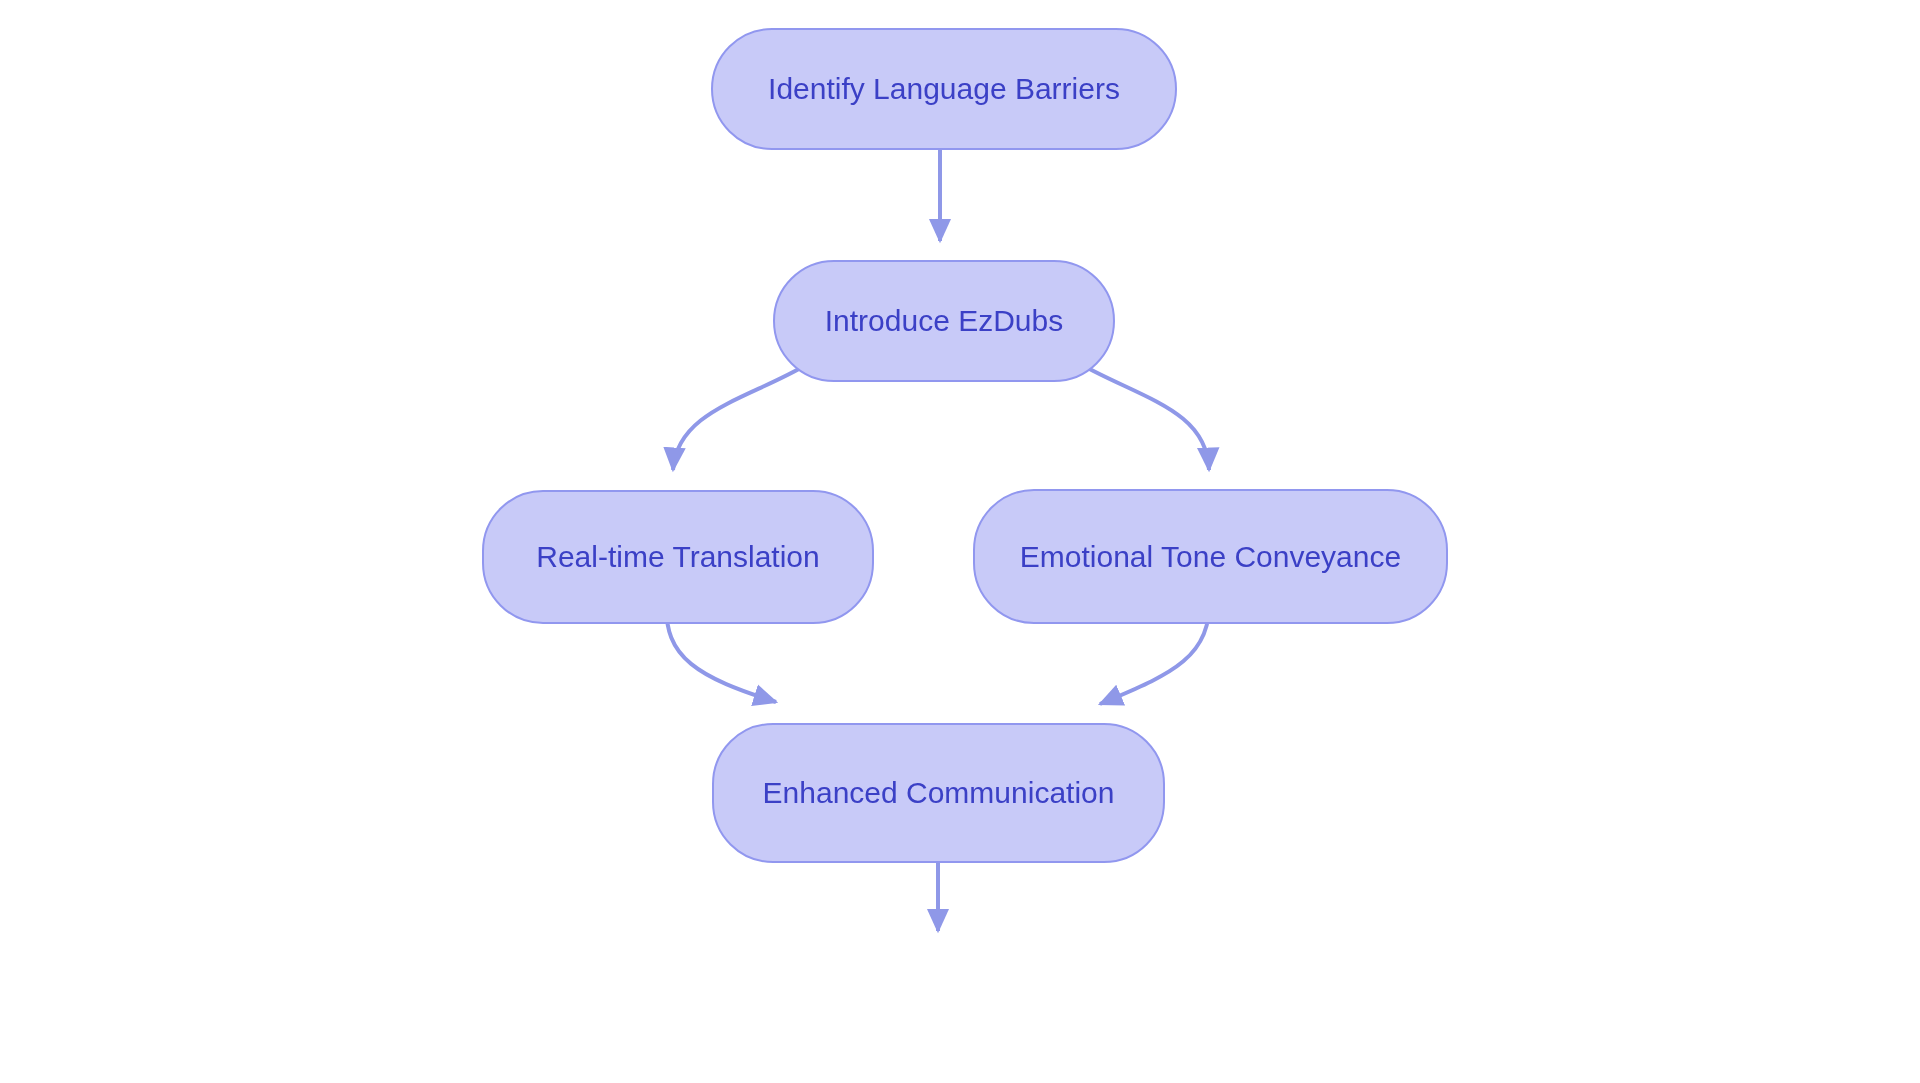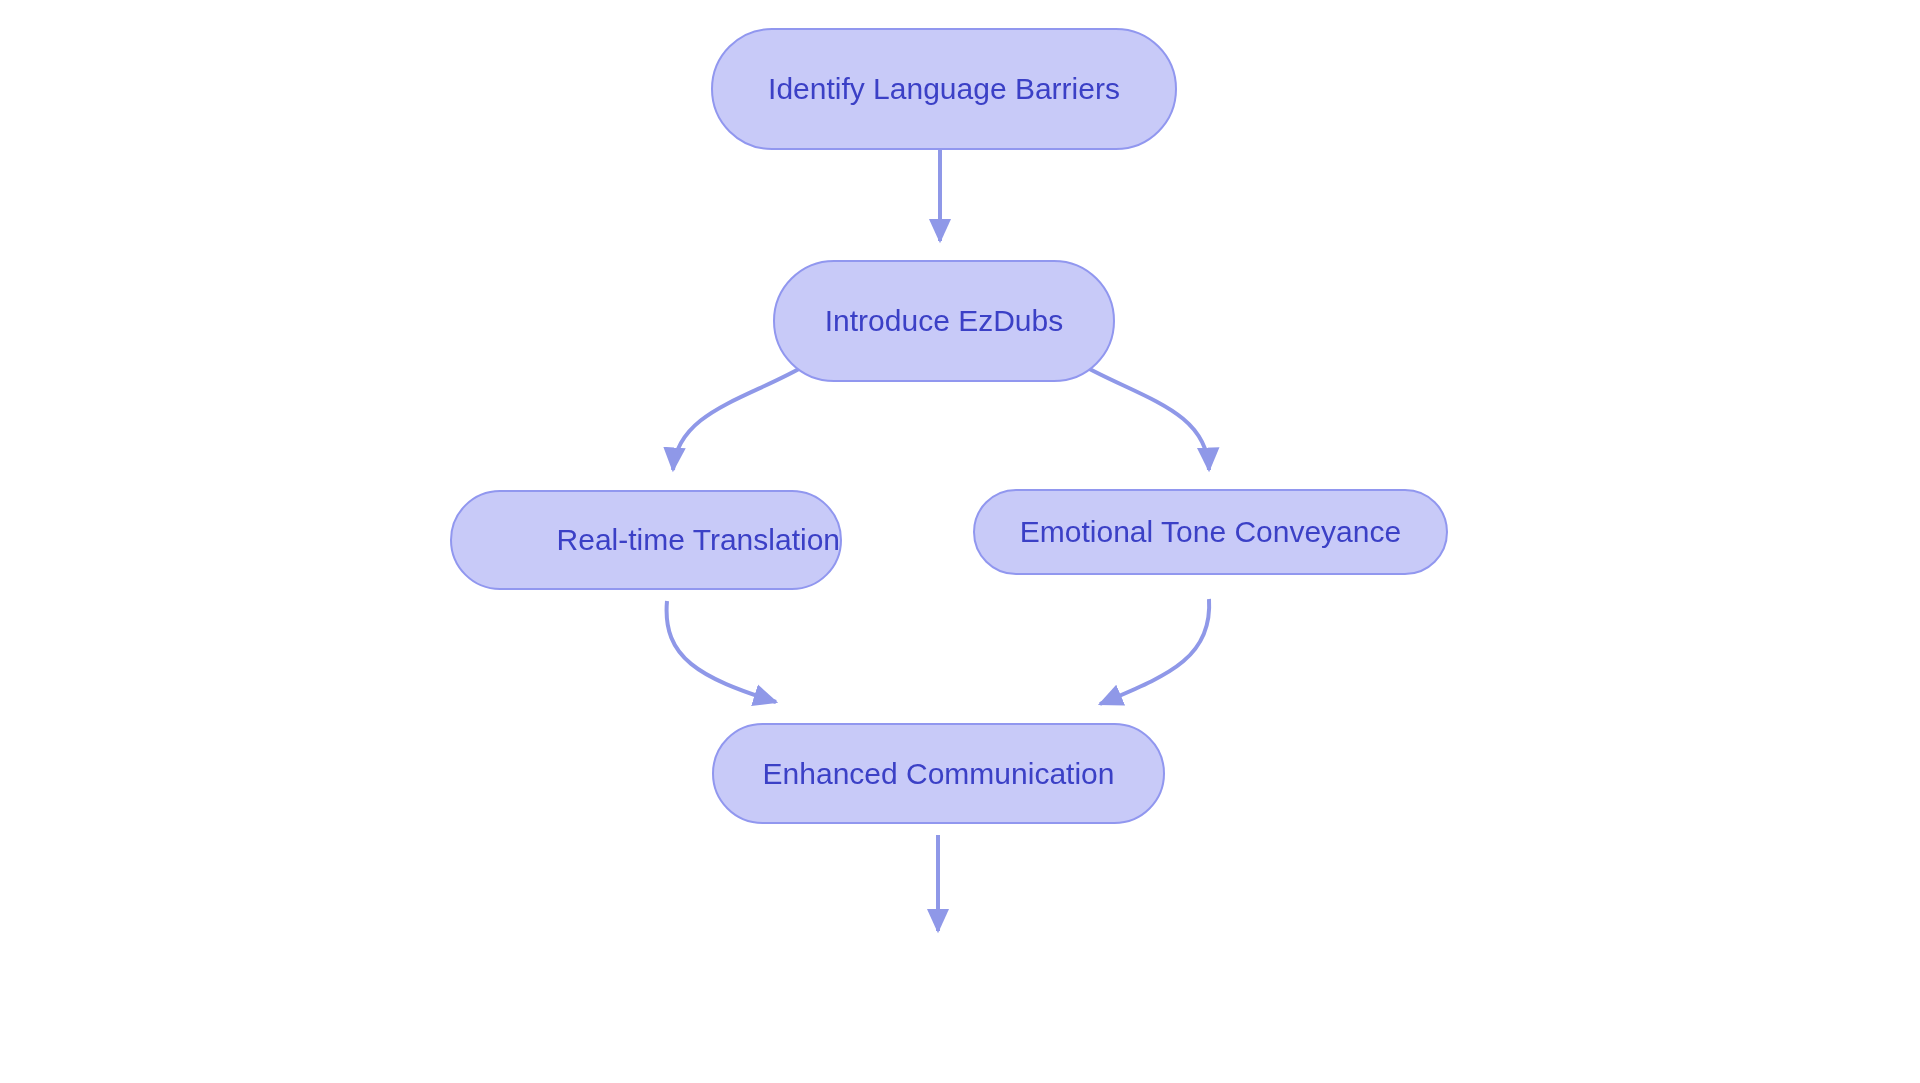--- a/index.html
+++ b/index.html
@@ -53,23 +53,23 @@
   }
   .node-label {
     color: var(--node-text);
     font-size: 30px;
     line-height: 1.2;
     white-space: nowrap;
     text-align: center;
   }
   #n0 { left: 711px; top: 16px;  width: 466px; height: 122px; }
   #n1 { left: 773px; top: 248px; width: 342px; height: 122px; }
-  #n2 { left: 450px; top: 478px; width: 392px; height: 100px; justify-content: flex-end; }
-  #n3 { left: 973px; top: 477px; width: 475px; height: 86px; align-items: center; }
-  #n4 { left: 712px; top: 711px; width: 453px; height: 101px; }
+  #n2 { left: 482px; top: 478px; width: 392px; height: 134px; }
+  #n3 { left: 973px; top: 477px; width: 475px; height: 135px; align-items: center; }
+  #n4 { left: 712px; top: 711px; width: 453px; height: 140px; }
   #n5 { left: 738px; top: 941px; width: 397px; height: 122px; }
 </style>
 </head>
 <body>
 
 <div class="canvas">
 
   <svg class="edges" width="1920" height="1083" viewBox="0 0 1920 1083" xmlns="http://www.w3.org/2000/svg">
     <defs>
       <marker id="arrowhead" markerUnits="userSpaceOnUse" markerWidth="27" markerHeight="27" viewBox="0 0 12 12" refX="10" refY="6" orient="auto">

